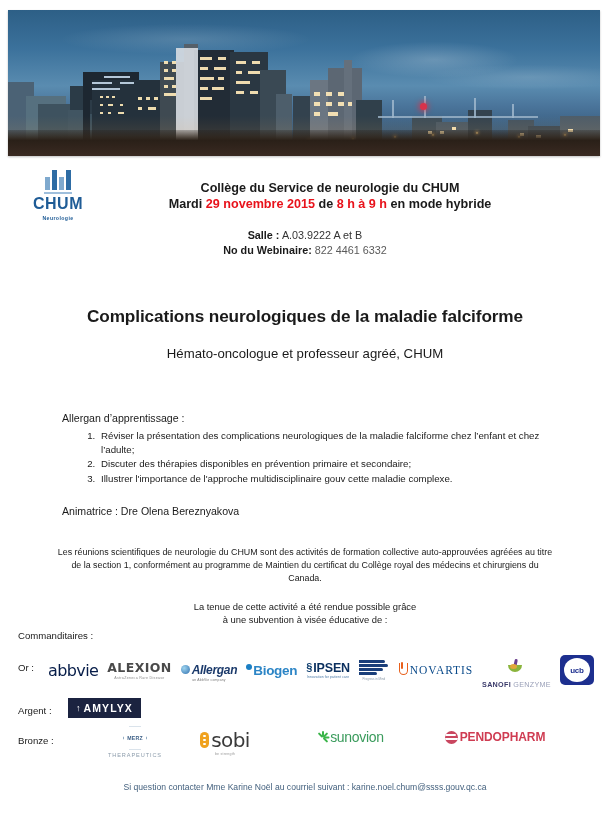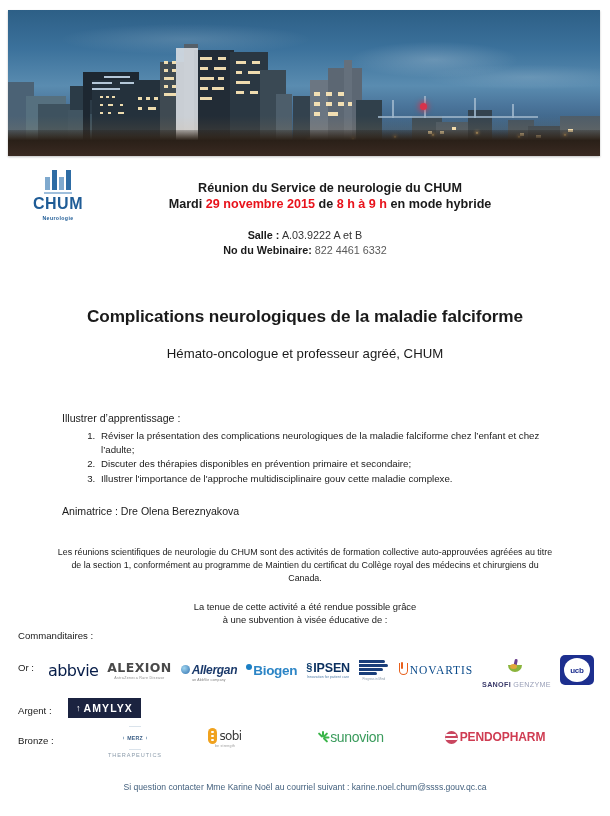--- a/index.html
+++ b/index.html
@@ -127,21 +127,21 @@
   .amylyx .tx{font-size:10.5px;font-weight:700;letter-spacing:1.1px;}
 
   
   .merz-hex{width:22px;height:22px;border:1.3px solid #6d8fae;color:#3c5f86;
     display:flex;align-items:center;justify-content:center;font-size:5.2px;font-weight:700;letter-spacing:.2px;
     clip-path:polygon(25% 3%,75% 3%,100% 50%,75% 97%,25% 97%,0 50%);}
   .merz-sub{font-size:5.6px;color:#8c9cab;letter-spacing:.9px;margin-top:2px;}
   .sobi-wrap{display:flex;align-items:center;gap:2px;}
   .sobi-mark{width:9px;height:16px;border-radius:5px;background:#f0a21e;position:relative;}
   .sobi-mark i{position:absolute;left:3px;width:3px;height:2px;background:#fff;border-radius:1px;}
-  .sobi{font-size:12px;font-weight:400;color:#3a3a3a;letter-spacing:-.6px;font-family:"DejaVu Sans",sans-serif;}
+  .sobi{font-size:20px;font-weight:400;color:#3a3a3a;letter-spacing:-.6px;font-family:"DejaVu Sans",sans-serif;}
   .sobi-sub{font-size:3.6px;color:#9a9a9a;letter-spacing:.2px;text-align:right;}
   .sun-wrap{display:flex;align-items:center;gap:1px;}
   .sun-mark{width:13px;height:13px;position:relative;}
   .sun-mark i{position:absolute;left:5.5px;top:0;width:2px;height:6px;background:#3bb54a;border-radius:1px;
     transform-origin:1px 6.5px;}
   .sunovion{font-size:14px;color:#3a9b5c;letter-spacing:-.3px;}
   .pendo-wrap{display:flex;align-items:center;gap:2px;}
   .pendo-mark{width:13px;height:13px;border-radius:50%;background:#c9465f;position:relative;overflow:hidden;}
   .pendo-mark i{position:absolute;left:-2px;height:2.4px;background:#fff;border-radius:2px;}
   .pendopharm{font-size:12px;font-weight:700;color:#cf3c52;letter-spacing:-.1px;}
@@ -290,35 +290,35 @@
         <i></i>
         <i></i>
         <i></i>
       </div>
     <div class="logo-rule"></div>
     <div class="logo-name">CHUM</div>
     <div class="logo-sub">Neurologie</div>
   </div>
 
   <div class="meet">
-    <div class="l1">Réunion du Service de neurologie du CHUM</div>
+    <div class="l1">Collège du Service de neurologie du CHUM</div>
     <div class="l2"><span>Mardi </span><span class="red">29 novembre 2015</span><span> de </span><span class="red">8 h à 9 h</span><span> en mode hybride</span></div>
   </div>
 
   <div class="details">
     <div><b>Salle :</b> <span class="lite">A.03.9222 A et B</span></div>
     <div><b>No du Webinaire:</b> <span class="webnum">822 4461 6332</span></div>
   </div>
 
   <div class="title">Complications neurologiques de la maladie falciforme</div>
   <div class="presenter">
     <div>Hémato-oncologue et professeur agréé, CHUM</div>
   </div>
 
-  <div class="obj-h">Illustrer d’apprentissage :</div>
+  <div class="obj-h">Allergan d’apprentissage :</div>
   <ol class="obj">
     <li>Réviser la présentation des complications neurologiques de la maladie falciforme chez l’enfant et chez l’adulte;</li>
     <li>Discuter des thérapies disponibles en prévention primaire et secondaire;</li>
     <li>Illustrer l'importance de l'approche multidisciplinaire gouv cette maladie complexe.</li>
   </ol>
   <div class="anim">Animatrice : Dre Olena Bereznyakova</div>
 
   <div class="accred">Les réunions scientifiques de neurologie du CHUM sont des activités de formation collective auto-approuvées agréées au titre de la section 1, conformément au programme de Maintien du certificat du Collège royal des médecins et chirurgiens du Canada.</div>
   <div class="grace">
     <div>La tenue de cette activité a été rendue possible grâce</div>

